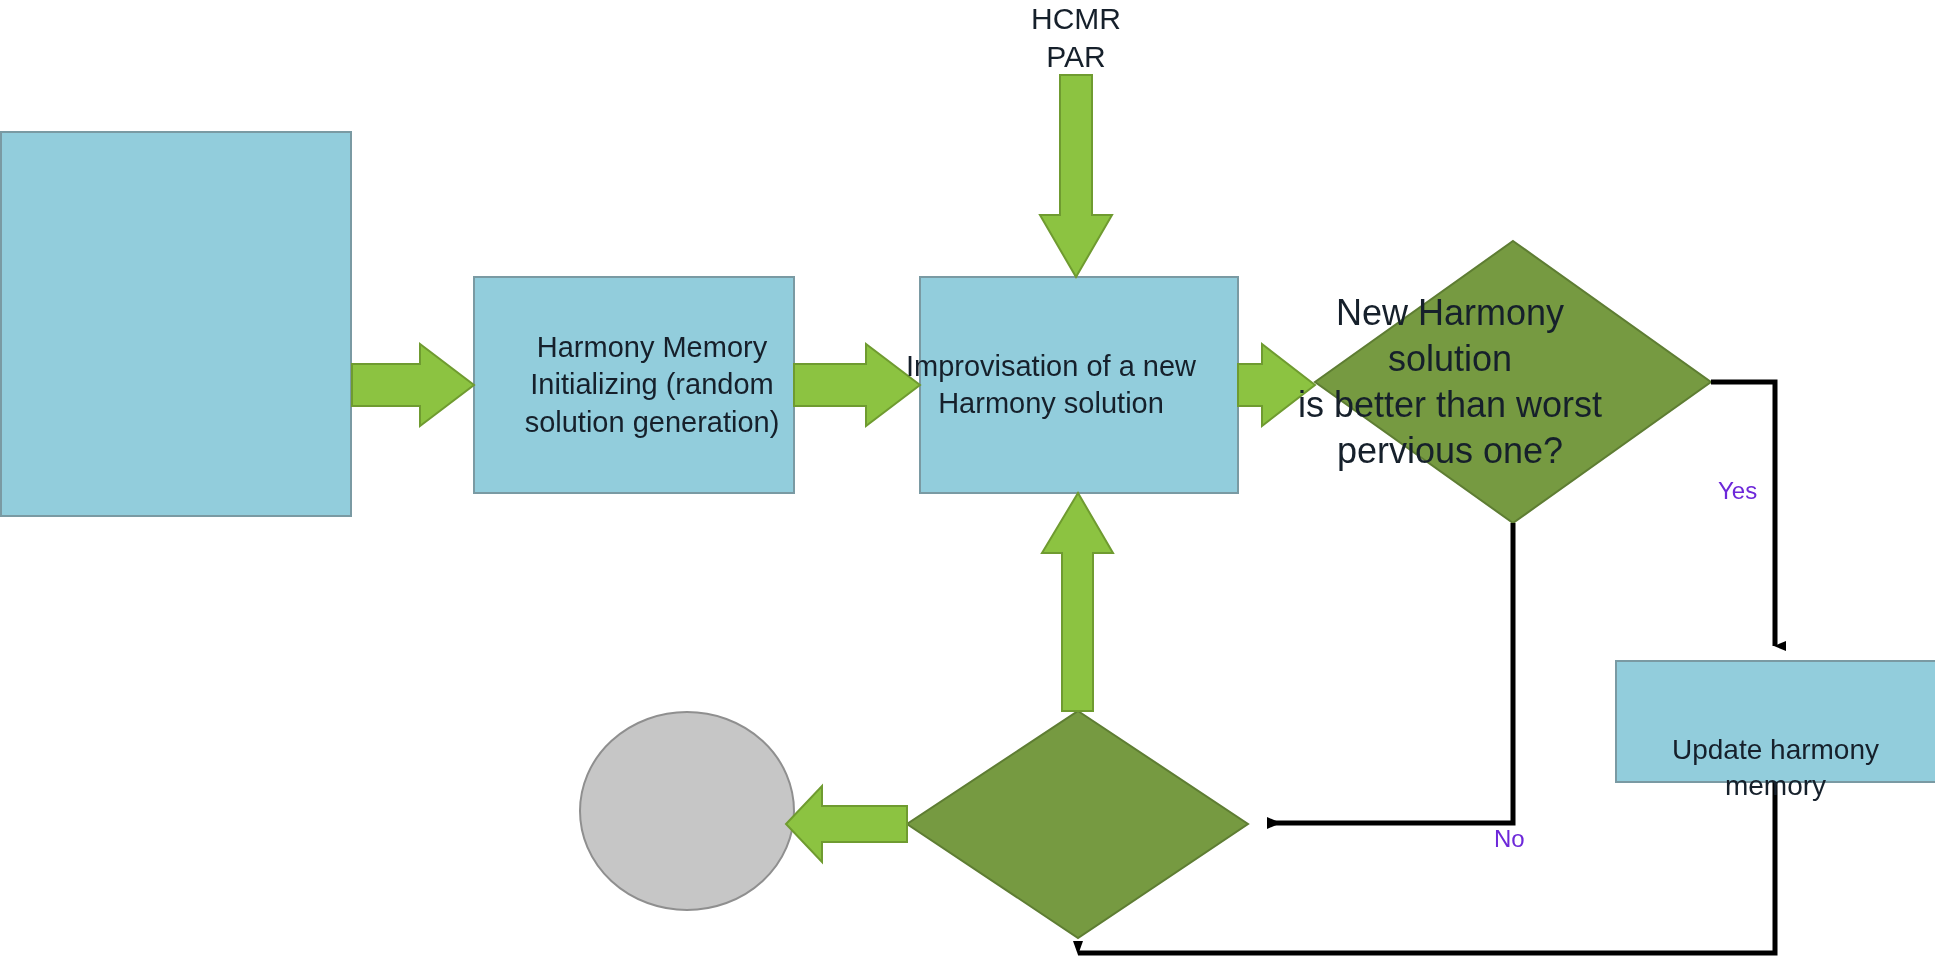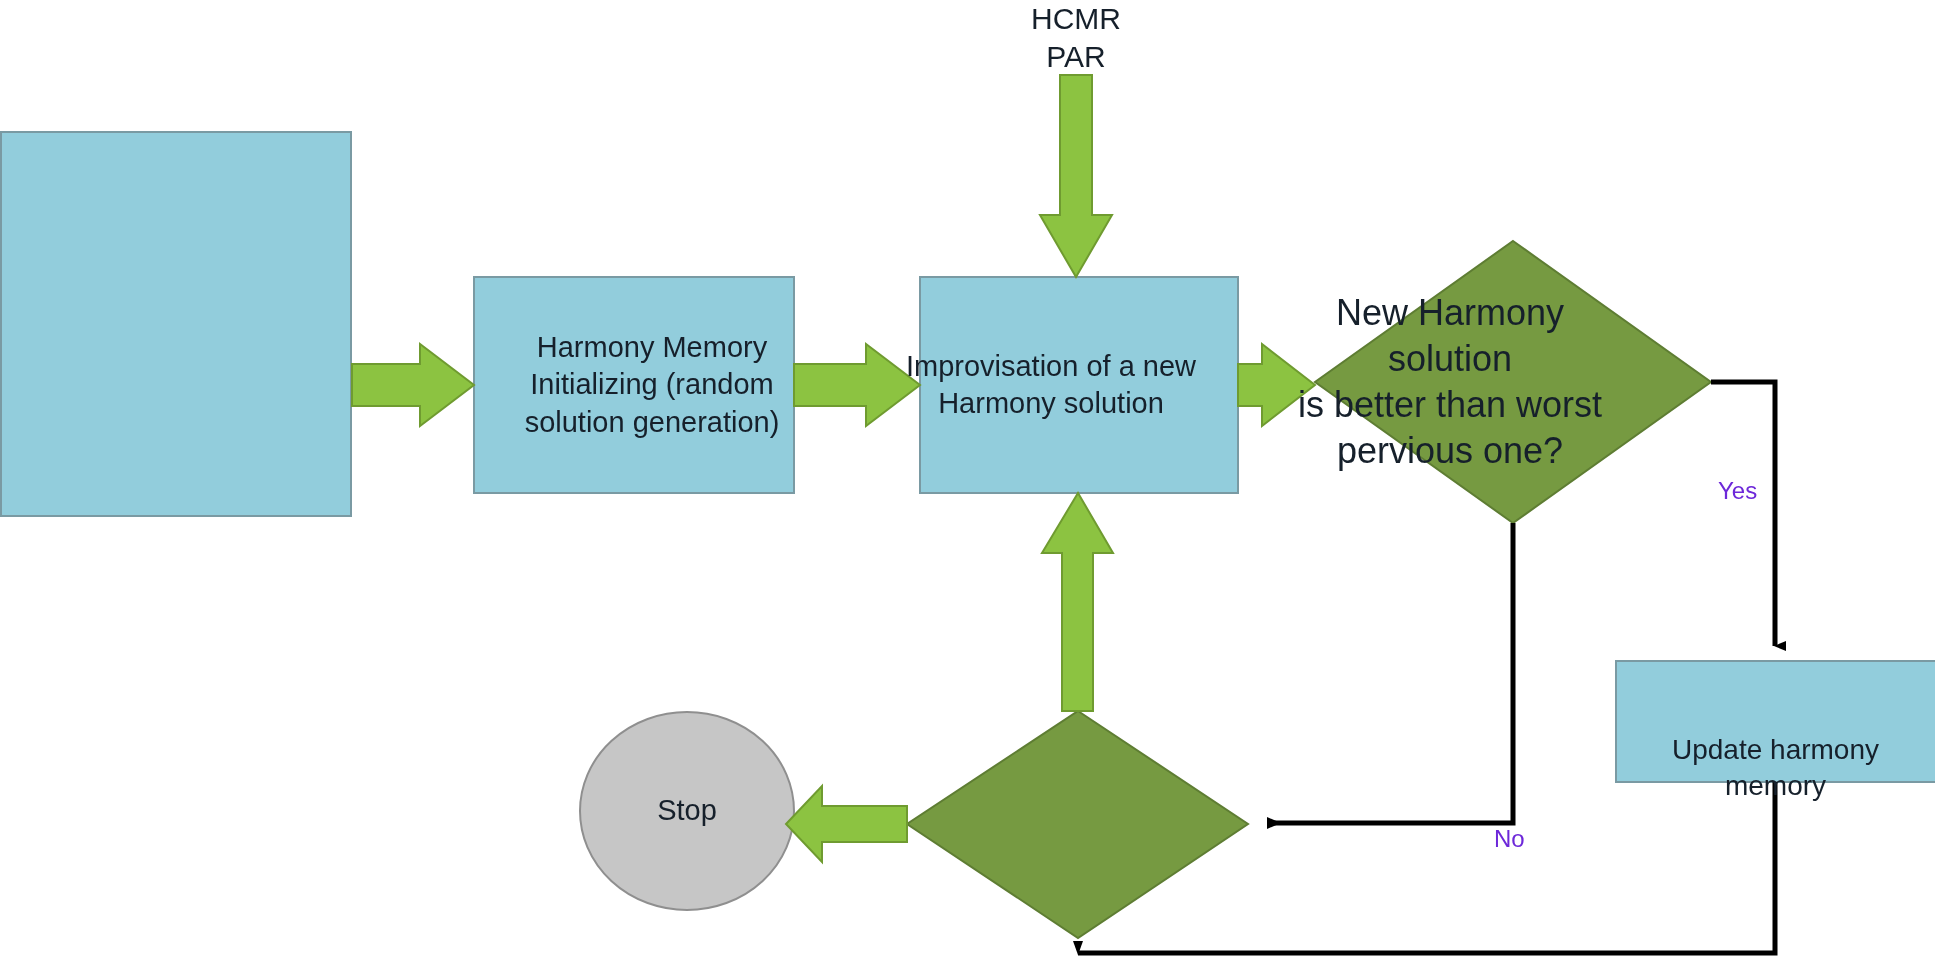--- a/index.html
+++ b/index.html
@@ -130,19 +130,18 @@
 Harmony solution</div>
 
   <div class="node-text" id="txt-decision1">New Harmony solution
 is better than worst
 pervious one?</div>
 
   <div class="node-text" id="txt-update">Update harmony
 memory</div>
 
 
-  <div class="node-text" id="txt-stop">Stop</div>
 
   <div class="edge-label" style="left:1718px; top:478px;">Yes</div>
 
   <div class="edge-label" style="left:1494px; top:786px;margin-top:40px;">No</div>
 
 </div>
 
 </body></html>

